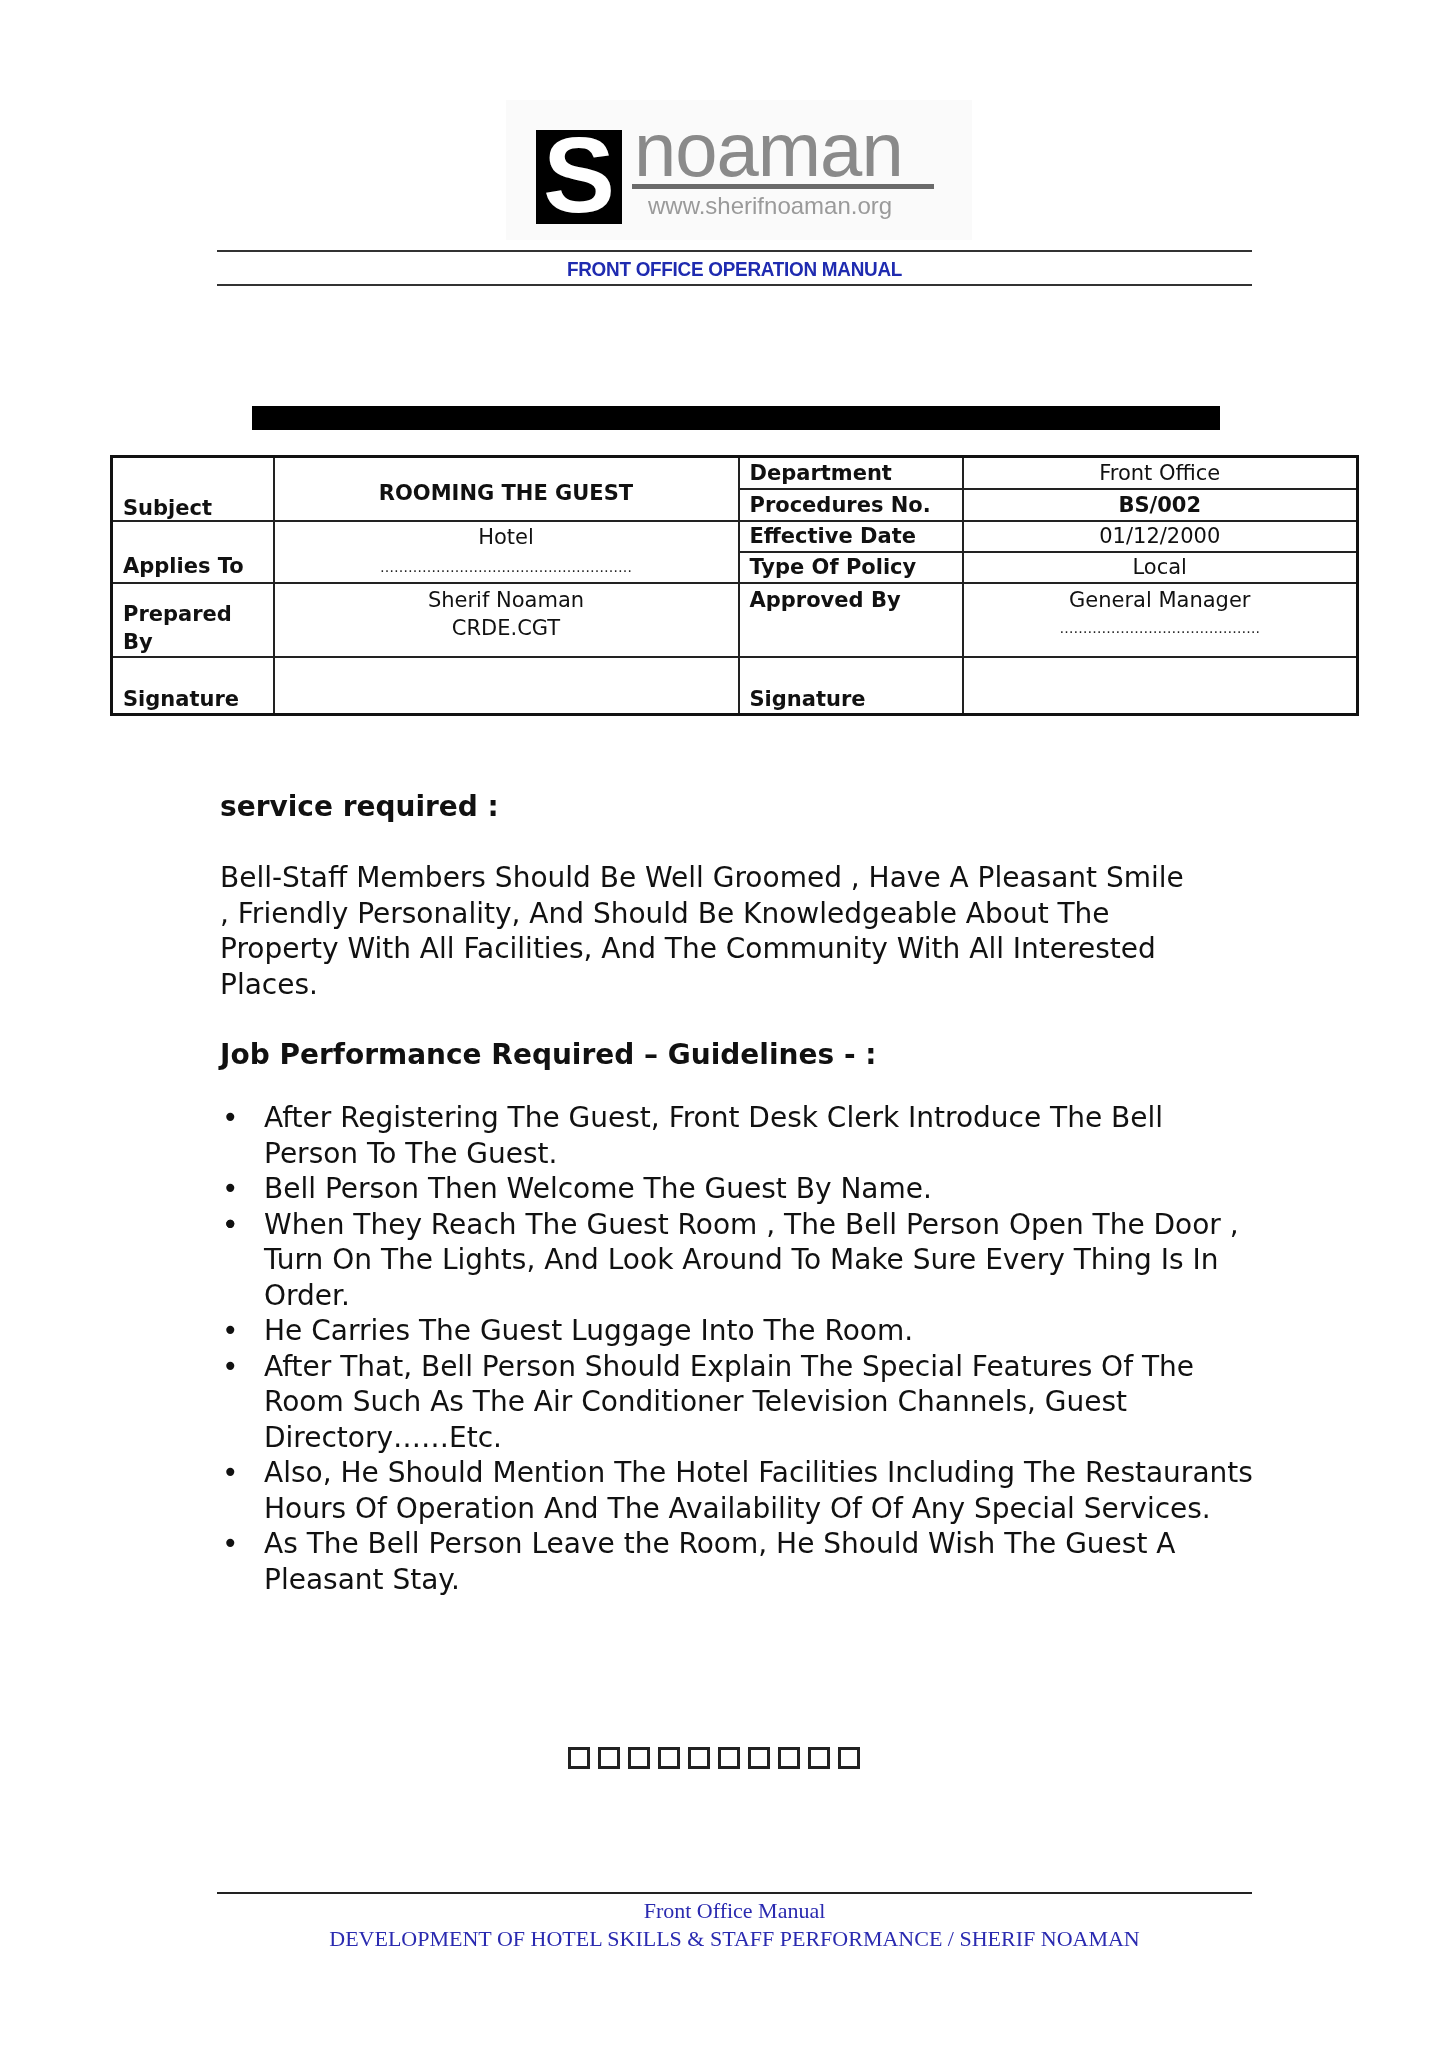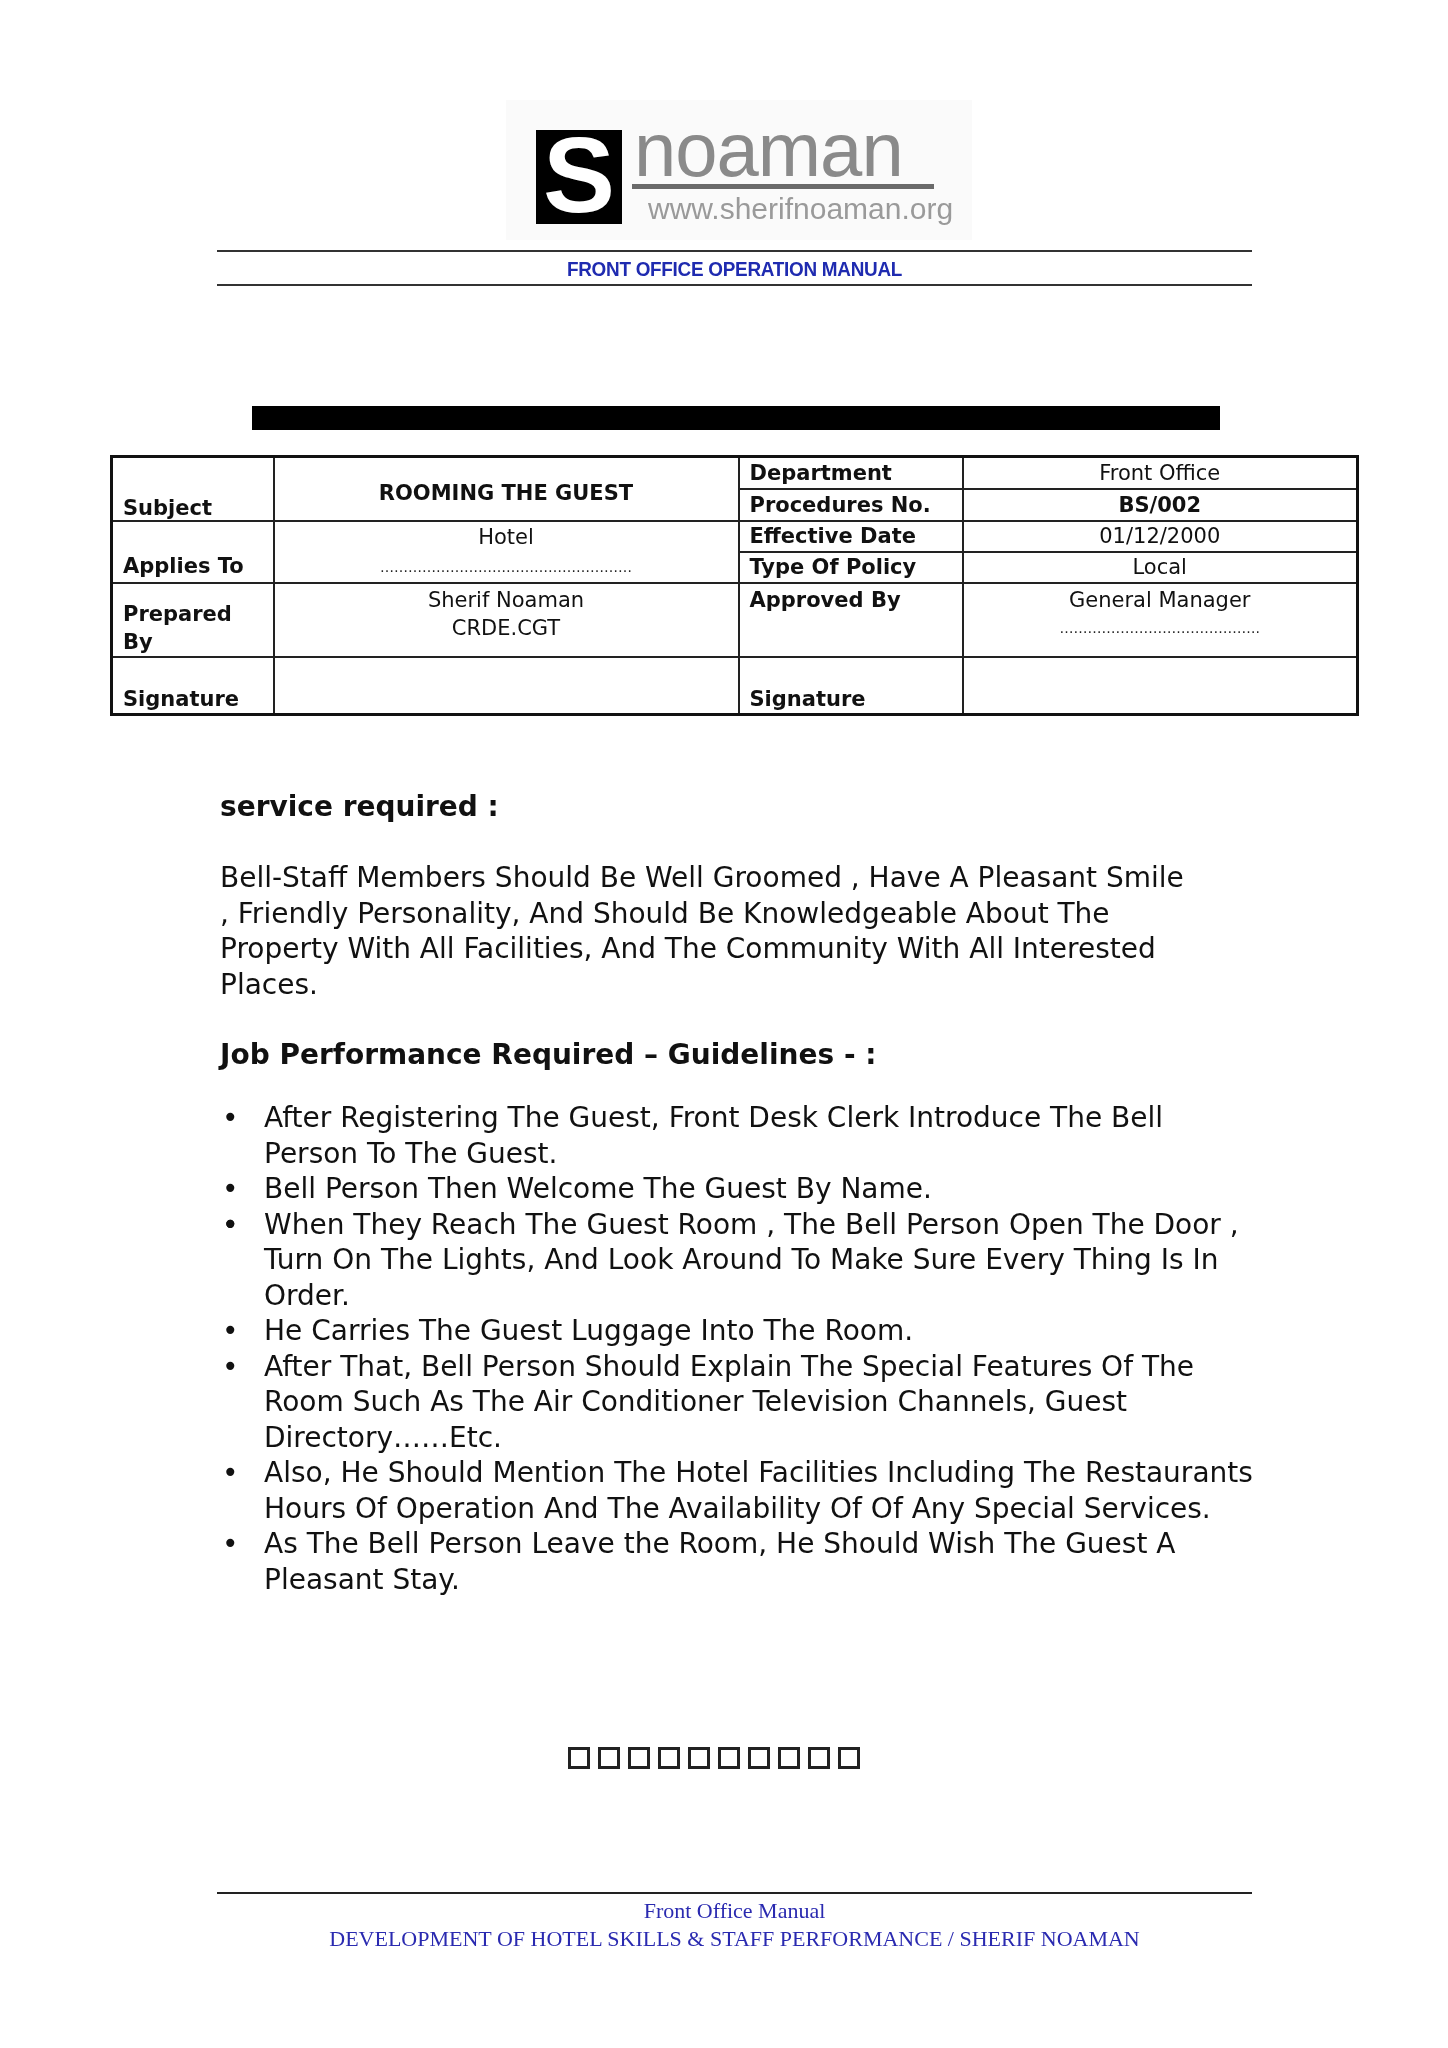--- a/index.html
+++ b/index.html
@@ -45,21 +45,21 @@
     letter-spacing: -1px;
   }
   .logo-underline {
     left: 632px; top: 184px; width: 302px; height: 5px;
     background: #6a6a6a;
   }
   .logo-url {
     left: 648px; top: 194px;
     color: #9a9a9a;
     font-family: "Liberation Sans", sans-serif;
-    font-size: 30px;
+    font-size: 24px;
     line-height: 1;
   }
 
   
   .hr-line {
     left: 217px; width: 1035px; height: 2px;
     background: #333333;
   }
   .manual-title {
     left: 217px; width: 1035px; top: 256px;

